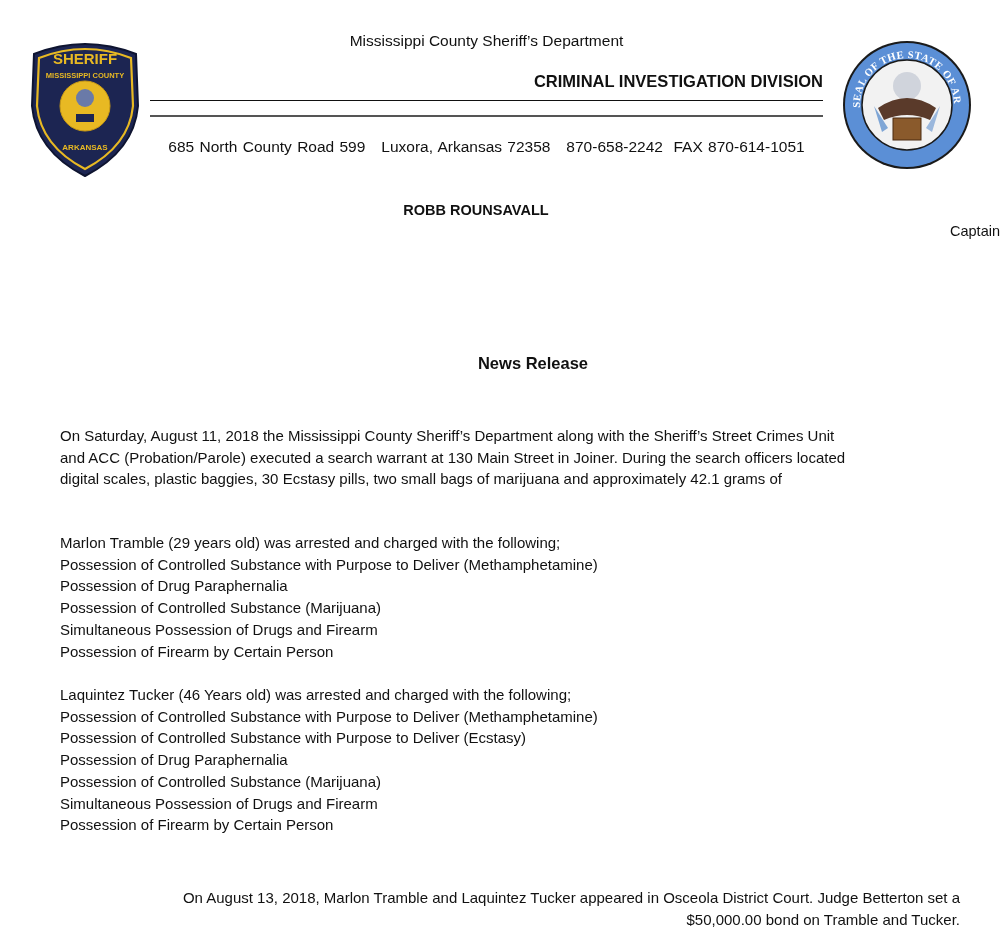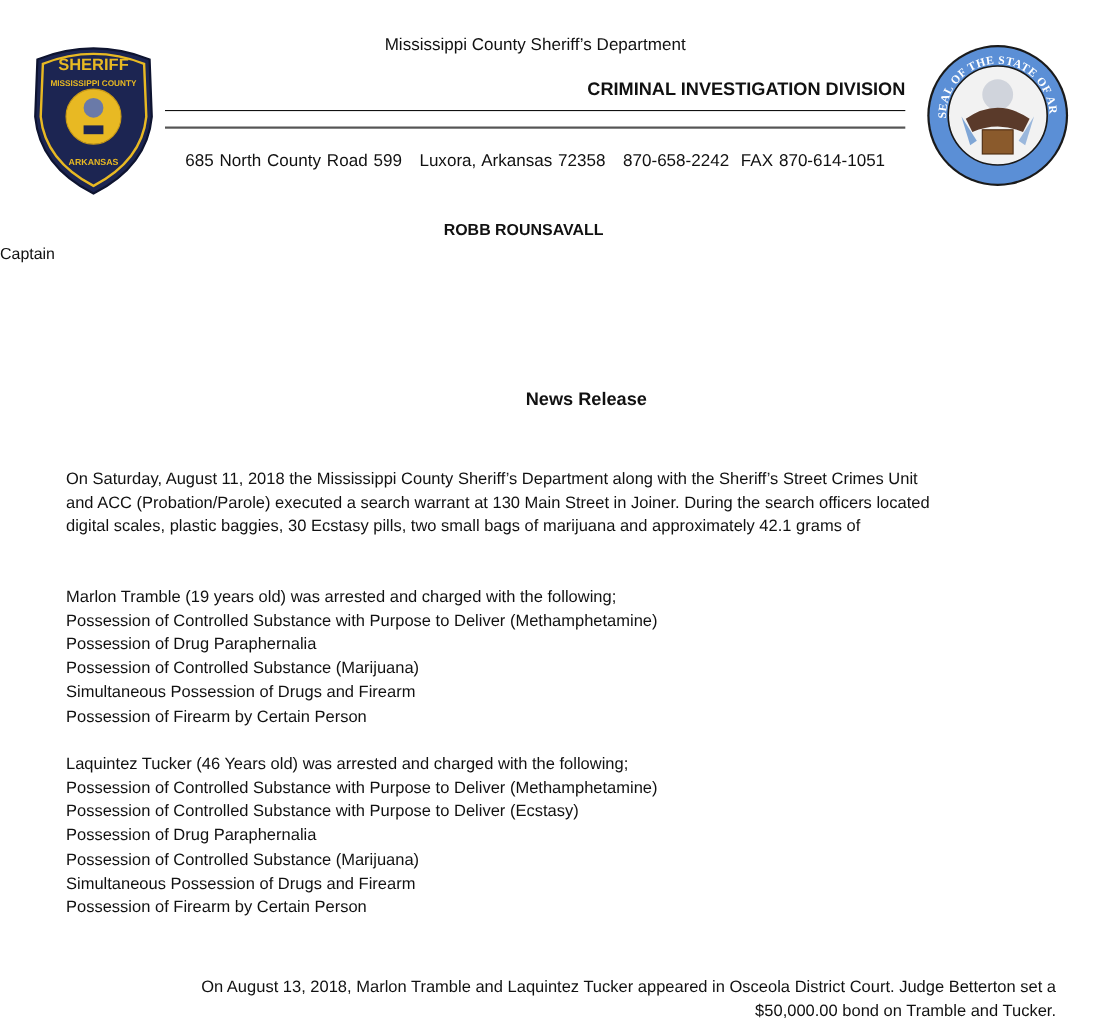--- a/index.html
+++ b/index.html
@@ -7,21 +7,21 @@
            font-family: "Liberation Sans", "DejaVu Sans", sans-serif; color: #111; }
     .abs { position: absolute; }
     .dept { left: 150px; width: 673px; top: 32px; text-align: center; font-size: 15.5px; }
     .division { left: 150px; width: 673px; top: 72px; text-align: right; font-size: 16.5px; font-weight: bold; }
     .rule1 { left: 150px; width: 673px; top: 100px; height: 0; border-top: 1.5px solid #111; }
     .rule2 { left: 150px; width: 673px; top: 115px; height: 0; border-top: 2px solid #555; }
     .address { left: 150px; width: 673px; top: 138px; text-align: center; font-size: 15.5px; word-spacing: 1px; }
     .badge { left: 26px; top: 36px; width: 118px; height: 142px; }
     .seal { left: 838px; top: 36px; width: 138px; height: 138px; }
     .captain-name { left: 0; width: 952px; top: 202px; text-align: center; font-size: 14.5px; font-weight: bold; }
-    .captain-title { left: 0; width: 1000px; top: 223px; text-align: left; font-size: 14.5px; }
+    .captain-title { left: 0; width: 1000px; top: 223px; text-align: right; font-size: 14.5px; }
     .release { left: 0; width: 1000px; top: 354px; text-align: center; font-size: 16.5px; font-weight: bold; padding-left: 33px; }
     .body-text { left: 60px; width: 900px; font-size: 15px; line-height: 21.7px; }
     .p1 { top: 425px; }
     .p2 { top: 532px; }
     .p3 { top: 684px; }
     .p4 { top: 887px; text-align: right; }
     .line { display: block; white-space: nowrap; }
   </style>
 </head>
 <body>
@@ -69,21 +69,21 @@
 
 <div class="abs release">News Release</div>
 
 <div class="abs body-text p1">
   <span class="line">On Saturday, August 11, 2018 the Mississippi County Sheriff’s Department along with the Sheriff’s Street Crimes Unit</span>
   <span class="line">and ACC (Probation/Parole) executed a search warrant at 130 Main Street in Joiner.  During the search officers located</span>
   <span class="line">digital scales, plastic baggies, 30 Ecstasy pills, two small bags of marijuana and approximately 42.1 grams of</span>
 </div>
 
 <div class="abs body-text p2">
-  <span class="line">Marlon Tramble (19 years old) was arrested and charged with the following;</span>
+  <span class="line">Marlon Tramble (29 years old) was arrested and charged with the following;</span>
   <span class="line">Possession of Controlled Substance with Purpose to Deliver (Methamphetamine)</span>
   <span class="line">Possession of Drug Paraphernalia</span>
   <span class="line">Possession of Controlled Substance (Marijuana)</span>
   <span class="line">Simultaneous Possession of Drugs and Firearm</span>
   <span class="line">Possession of Firearm by Certain Person</span>
 </div>
 
 <div class="abs body-text p3">
   <span class="line">Laquintez Tucker (46 Years old) was arrested and charged with the following;</span>
   <span class="line">Possession of Controlled Substance with Purpose to Deliver (Methamphetamine)</span>

